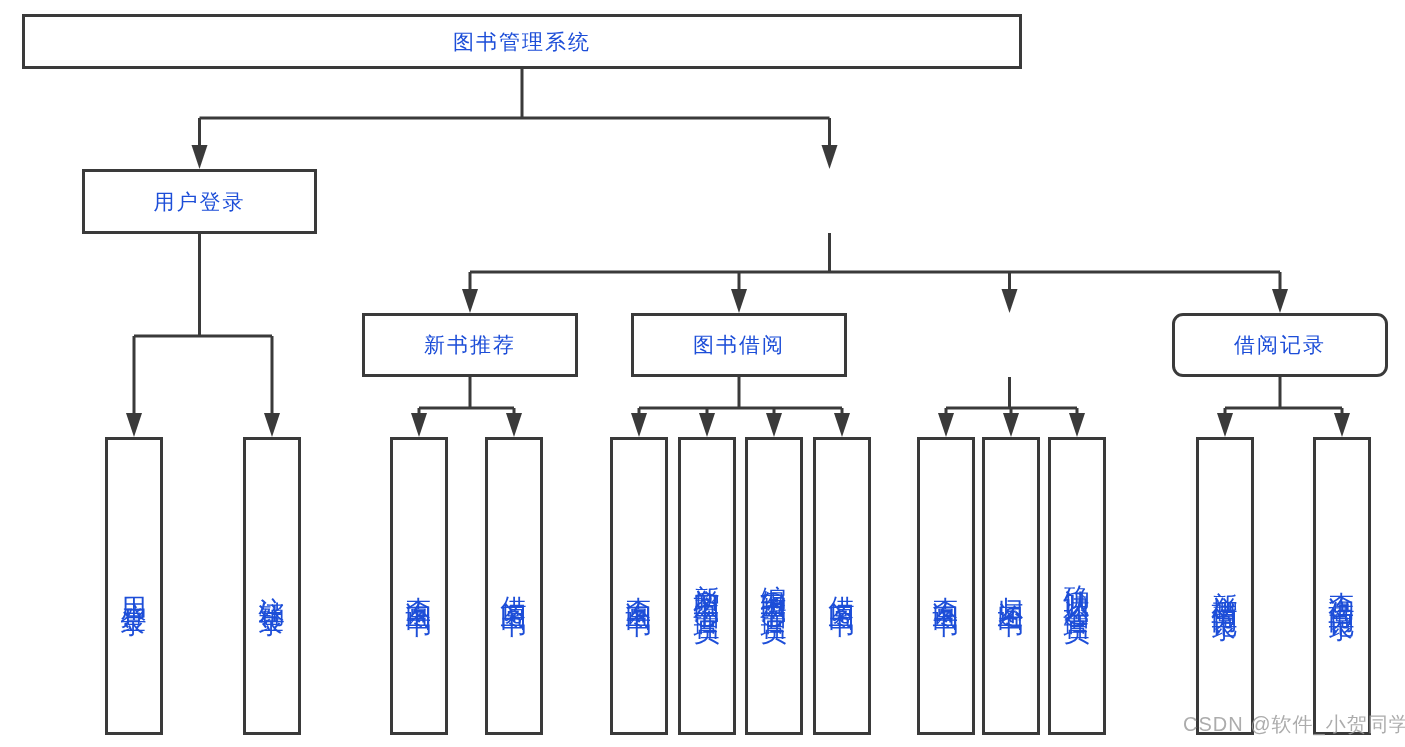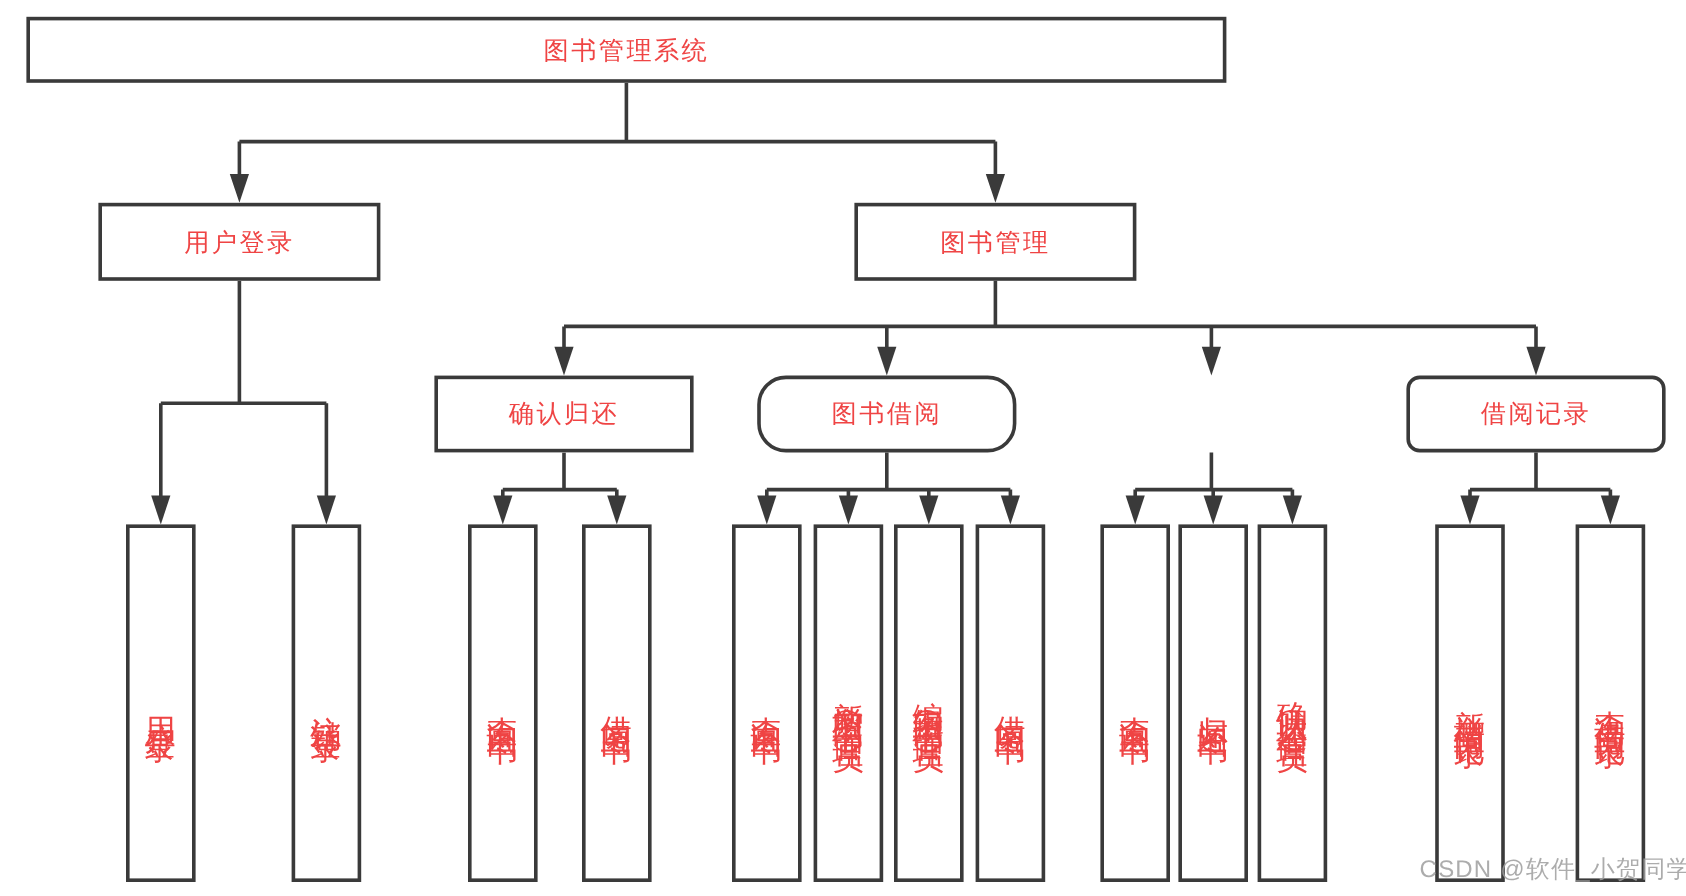--- a/index.html
+++ b/index.html
@@ -21,41 +21,41 @@
     width: 1405px; height: 747px;
   }
   .node {
     position: absolute;
     box-sizing: border-box;
     border: 3px solid #3a3a3a;
     background: #ffffff;
     display: flex;
     align-items: center;
     justify-content: center;
-    color: #ef4444;
+    color: #1d4ed8;
   }
   .h-node {
     font-size: 21px;
     letter-spacing: 2px;
     white-space: nowrap;
   }
   .v-node {
     writing-mode: vertical-rl;
     font-size: 26px;
     letter-spacing: 5px;
     line-height: 1;
   }
   
   .n-root       { left: 22px;   top: 14px;  width: 1000px; height: 55px; }
   
   .n-login      { left: 82px;   top: 169px; width: 235px;  height: 65px; }
   .n-bookmgmt   { left: 712px;  top: 169px; width: 235px;  height: 65px; }
   
   .n-newrec     { left: 362px;  top: 313px; width: 216px;  height: 64px; }
-  .n-borrow     { left: 631px;  top: 313px; width: 216px;  height: 64px; border-radius: 24px; }
+  .n-borrow     { left: 631px;  top: 313px; width: 216px;  height: 64px; }
   .n-current    { left: 902px;  top: 313px; width: 215px;  height: 64px; }
   .n-records    { left: 1172px; top: 313px; width: 216px;  height: 64px; border-radius: 11px; }
   
   .leaf { top: 437px; width: 58px; height: 298px; }
   .lf-1  { left: 105px;  }
   .lf-2  { left: 243px;  }
   .lf-3  { left: 390px;  }
   .lf-4  { left: 485px;  }
   .lf-5  { left: 610px;  }
   .lf-6  { left: 678px;  }
@@ -119,26 +119,23 @@
     <polygon fill="#3a3a3a" points="1334,413 1350,413 1342,437"></polygon>
   </svg>
 
   <div class="node h-node n-root">
     <span>图书管理系统</span>
   </div>
 
   <div class="node h-node n-login">
     <span>用户登录</span>
   </div>
-  <div class="node h-node n-bookmgmt">
-    <span>图书管理</span>
-  </div>
 
   <div class="node h-node n-newrec">
-    <span>确认归还</span>
+    <span>新书推荐</span>
   </div>
   <div class="node h-node n-borrow">
     <span>图书借阅</span>
   </div>
   <div class="node h-node n-records">
     <span>借阅记录</span>
   </div>
 
   <div class="node v-node leaf lf-1">
     <span>用户登录</span>

